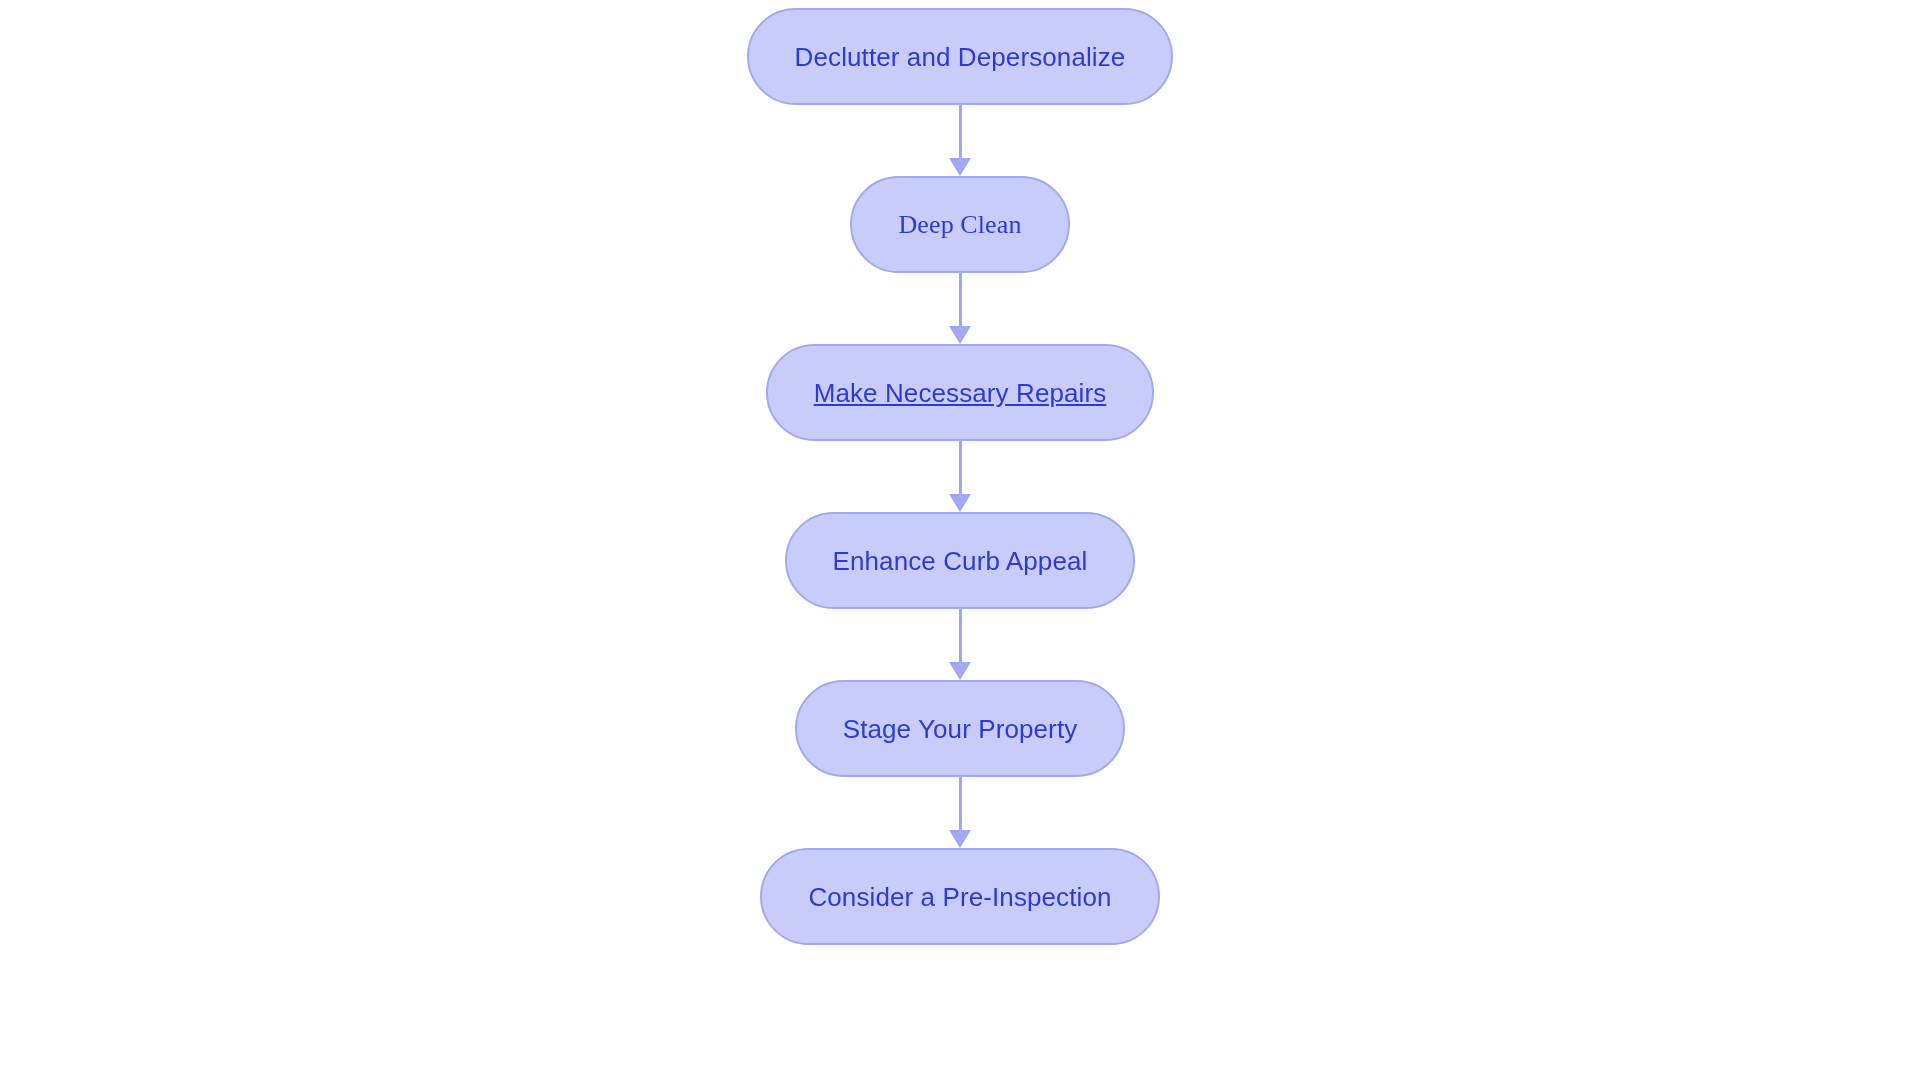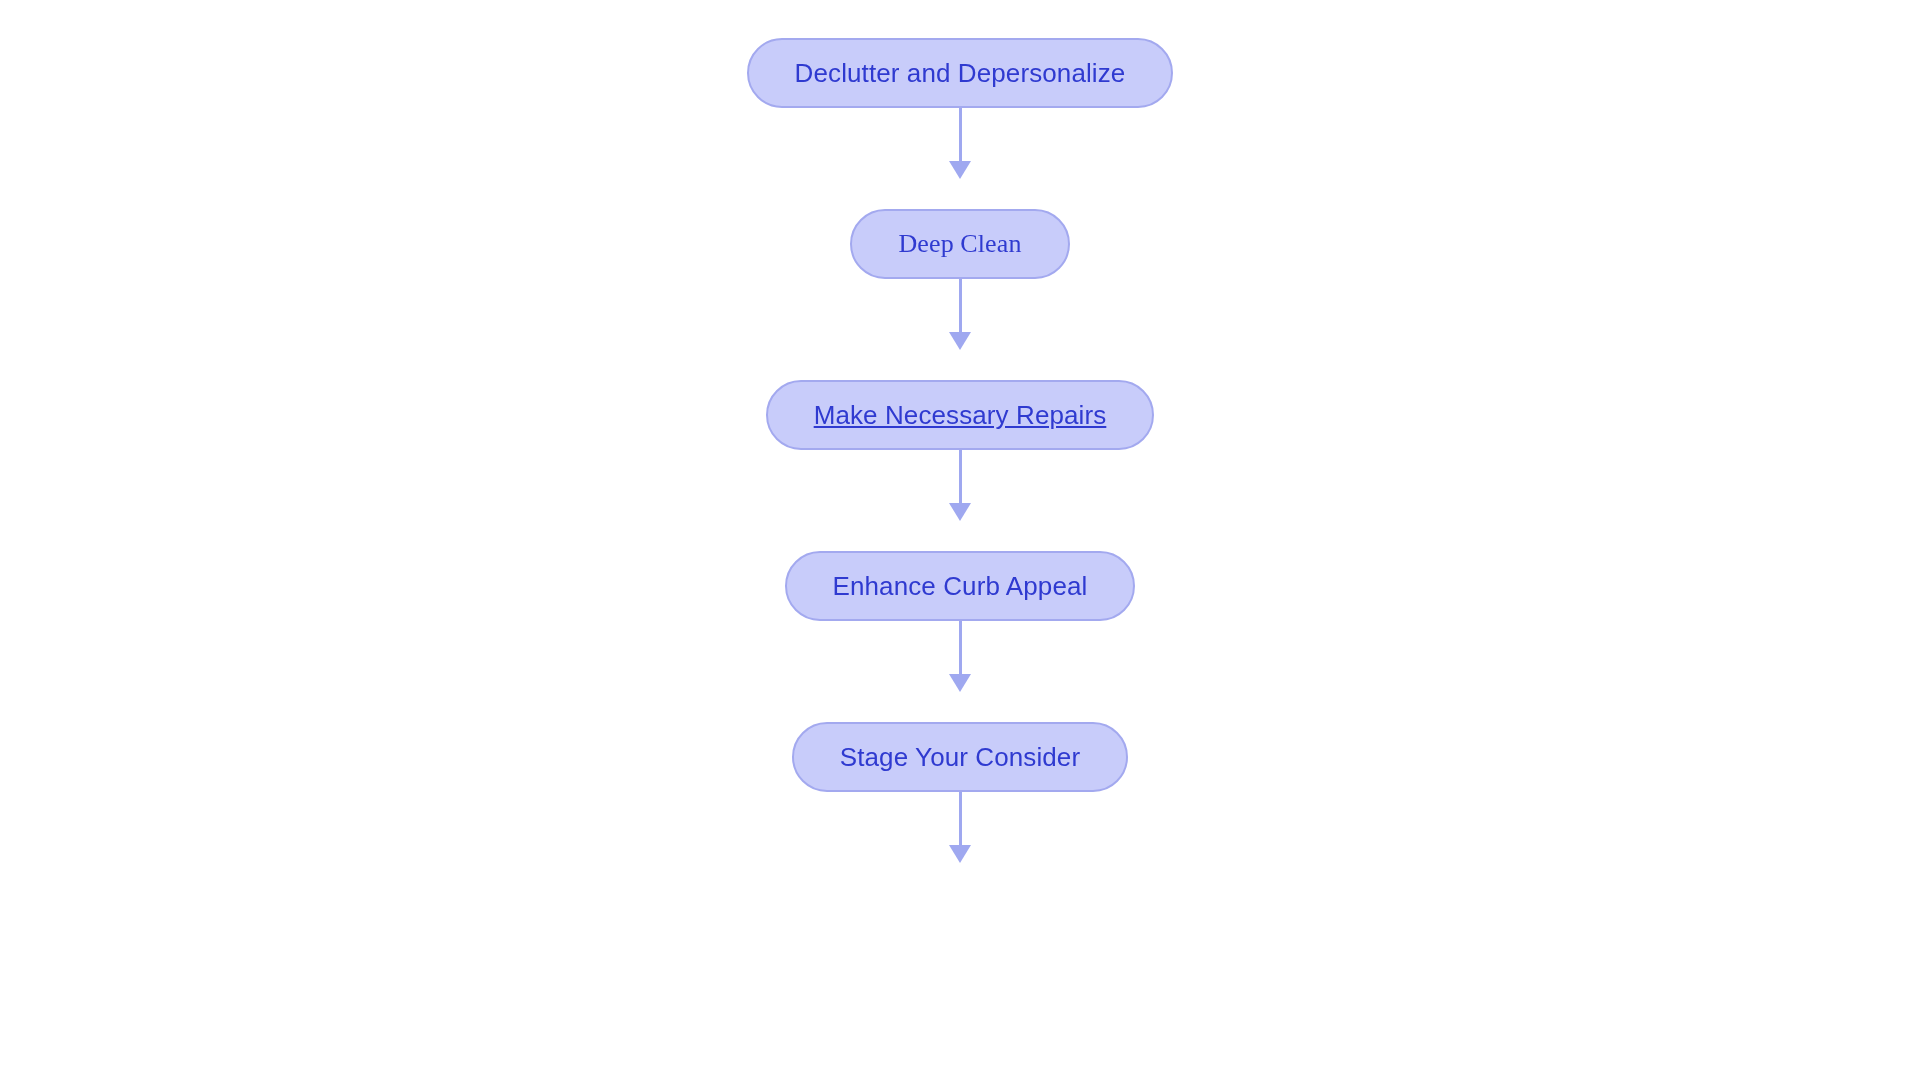--- a/index.html
+++ b/index.html
@@ -45,23 +45,22 @@
     font-family: "Liberation Sans", sans-serif;
     font-size: 26px;
     font-weight: 400;
     letter-spacing: 0.1px;
     line-height: 1;
     display: flex;
     align-items: center;
     justify-content: center;
     white-space: nowrap;
     padding: 0 46px;
-    height: 70px;
+    height: 97px;
     flex: 0 0 auto;
-    margin-top: 30px;
   }
 
   .flow-connector {
     flex: 0 0 auto;
     display: flex;
     flex-direction: column;
     align-items: center;
     justify-content: flex-start;
     width: 40px;
   }
@@ -124,23 +123,26 @@
     <div class="flow-node" style="background: rgb(200, 204, 250); border-color: rgb(163, 169, 239); color: rgb(47, 58, 208);">
       <span>Enhance Curb Appeal</span>
     </div>
 
     <div class="flow-connector gap-4">
       <div class="connector-line" style="background: rgb(159, 168, 240);"></div>
       <div class="connector-head" style="border-top-color: rgb(159, 168, 240);"></div>
     </div>
 
     <div class="flow-node" style="background: rgb(200, 204, 250); border-color: rgb(163, 169, 239); color: rgb(47, 58, 208);">
-      <span>Stage Your Consider</span>
+      <span>Stage Your Property</span>
     </div>
 
     <div class="flow-connector gap-5">
       <div class="connector-line" style="background: rgb(159, 168, 240);"></div>
       <div class="connector-head" style="border-top-color: rgb(159, 168, 240);"></div>
     </div>
 
+    <div class="flow-node" style="background: rgb(200, 204, 250); border-color: rgb(163, 169, 239); color: rgb(47, 58, 208);">
+      <span>Consider a Pre-Inspection</span>
+    </div>
 
   </div>
 </div>
 
 </body></html>

